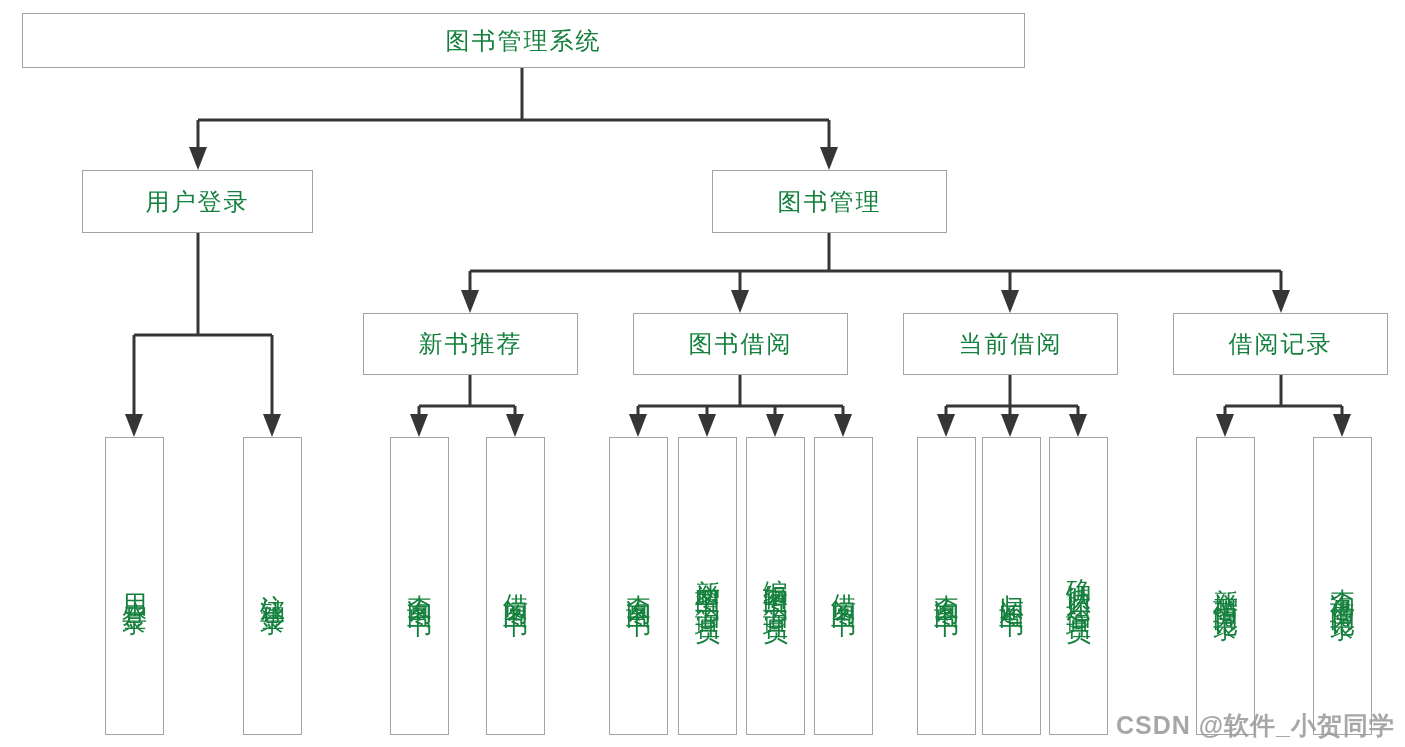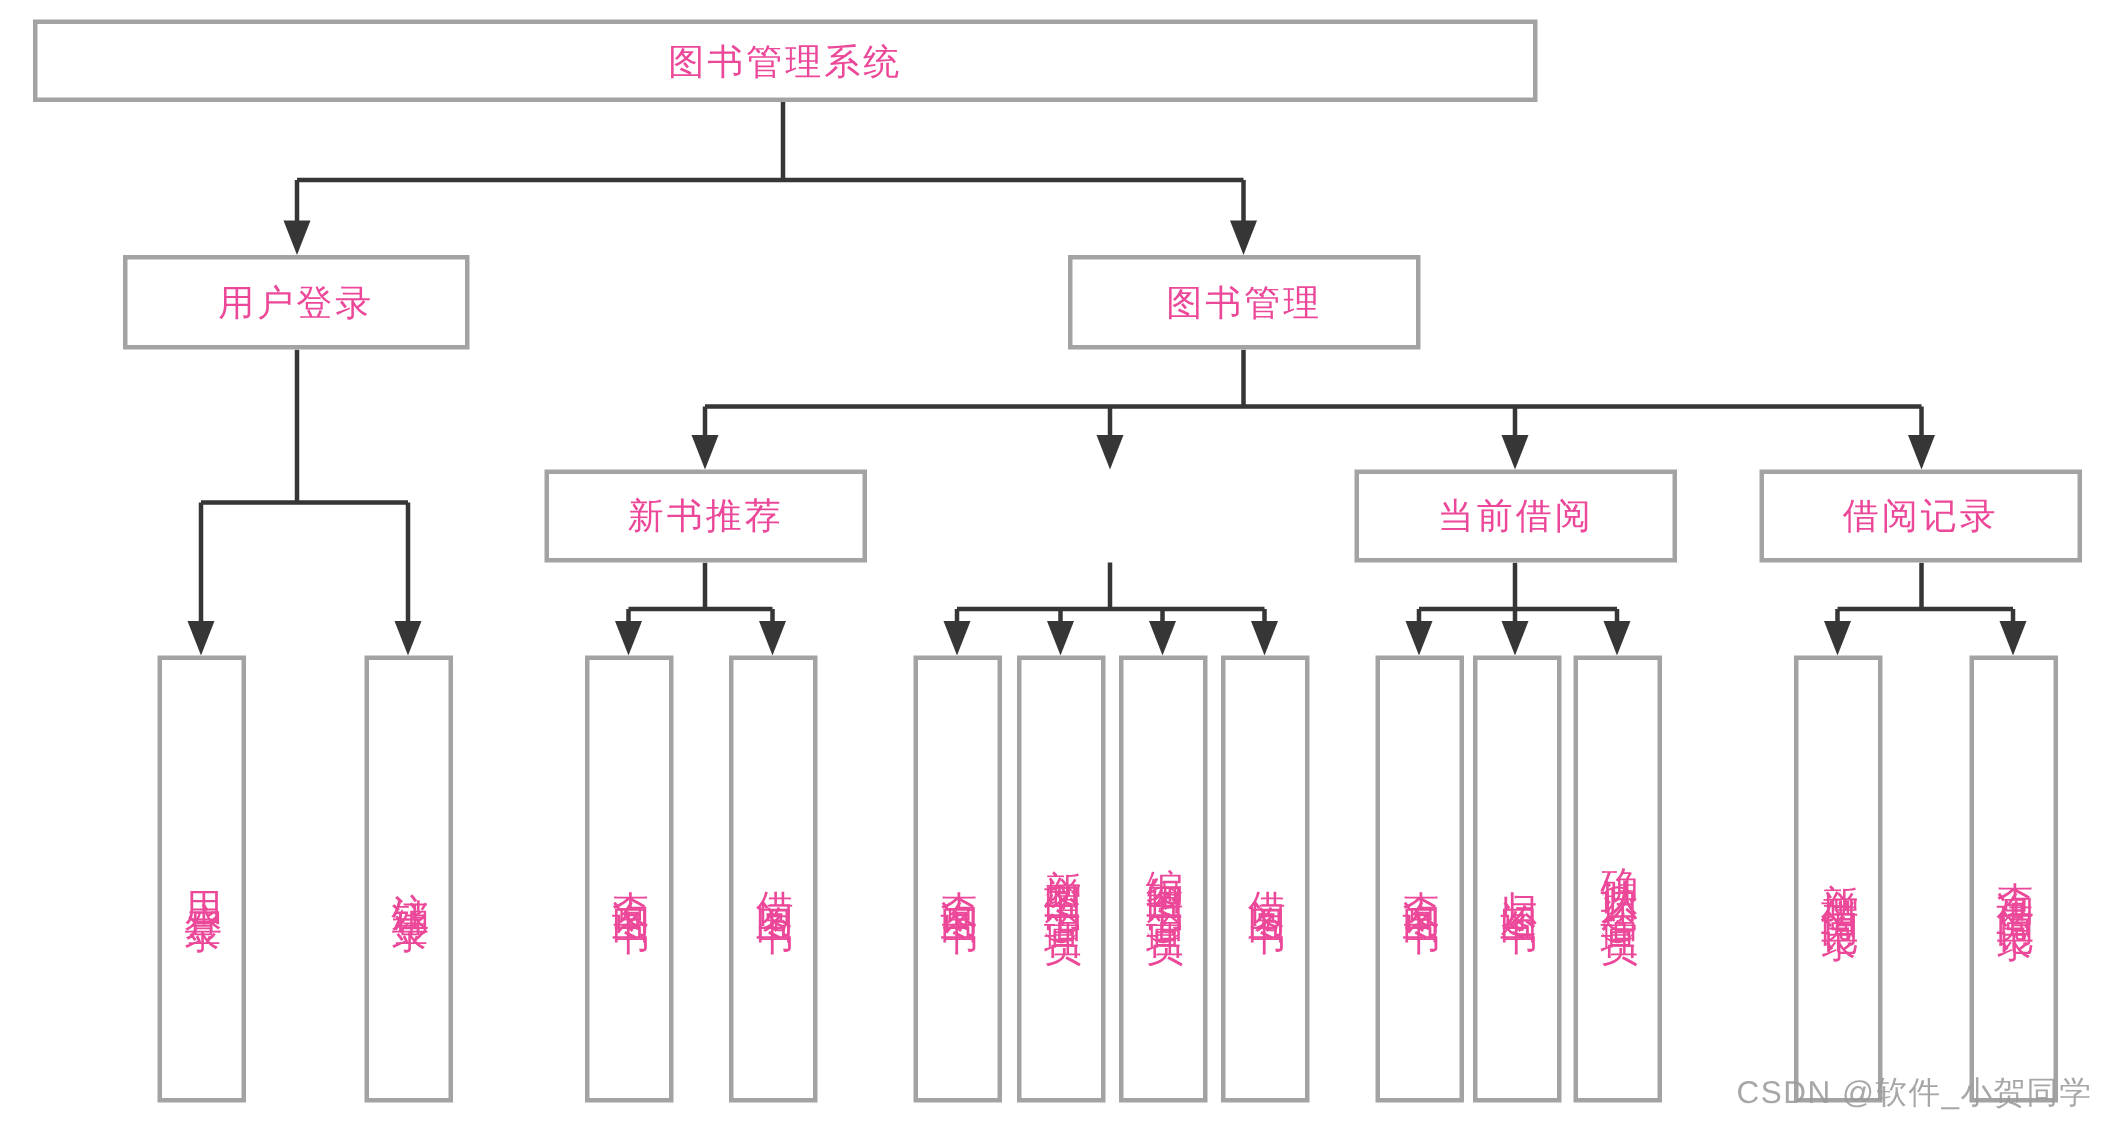--- a/index.html
+++ b/index.html
@@ -14,27 +14,27 @@
   }
   #connectors {
     position: absolute;
     left: 0; top: 0;
     width: 1405px; height: 747px;
     z-index: 1;
   }
   .box {
     position: absolute;
     box-sizing: border-box;
-    border: 3px solid #a3a3a3;
+    border: 1px solid #a3a3a3;
     background: #ffffff;
     display: flex;
     align-items: center;
     justify-content: center;
     z-index: 2;
-    color: #ec4899;
+    color: #15803d;
   }
   .hbox {
     font-size: 24px;
     letter-spacing: 2px;
     text-align: center;
   }
   .root  { left: 22px;   top: 13px;  width: 1003px; height: 55px; }
   .l2a   { left: 82px;   top: 170px; width: 231px;  height: 63px; }
   .l2b   { left: 712px;  top: 170px; width: 235px;  height: 63px; }
   .l3    { top: 313px; width: 215px; height: 62px; }
@@ -62,25 +62,26 @@
   .lf8  { left: 814px; }
   .lf9  { left: 917px; }
   .lf10 { left: 982px; }
   .lf11 { left: 1049px; }
   .lf12 { left: 1196px; }
   .lf13 { left: 1313px; }
   #watermark {
     position: absolute;
     right: 10px;
     bottom: 5px;
-    font-size: 21px;
+    font-size: 25px;
     letter-spacing: 1px;
     color: rgba(155, 155, 155, 0.88);
     z-index: 5;
     white-space: nowrap;
+    font-weight: bold;
   }
 </style>
 </head>
 <body>
 
 <div id="canvas">
 
   <svg id="connectors" viewBox="0 0 1405 747" xmlns="http://www.w3.org/2000/svg">
     <path fill="none" stroke="#363636" stroke-width="3" d="
       M522 68 V120 M198 120 H829 M198 120 V148 M829 120 V148
@@ -112,20 +113,21 @@
       <polygon points="1333,414 1351,414 1342,437"></polygon>
     </g>
   </svg>
 
   <div class="box hbox root">图书管理系统</div>
 
   <div class="box hbox l2a">用户登录</div>
   <div class="box hbox l3 l3a">新书推荐</div>
 
   <div class="box hbox l2b">图书管理</div>
+  <div class="box hbox l3 l3b">图书借阅</div>
   <div class="box hbox l3 l3d">借阅记录</div>
   <div class="box hbox l3 l3c">当前借阅</div>
 
   <div class="box leaf lf1">用户登录</div>
   <div class="box leaf lf2">注销登录</div>
 
   <div class="box leaf lf3">查询图书</div>
   <div class="box leaf lf4">借阅图书</div>
 
   <div class="box leaf lf5">查询图书</div>

